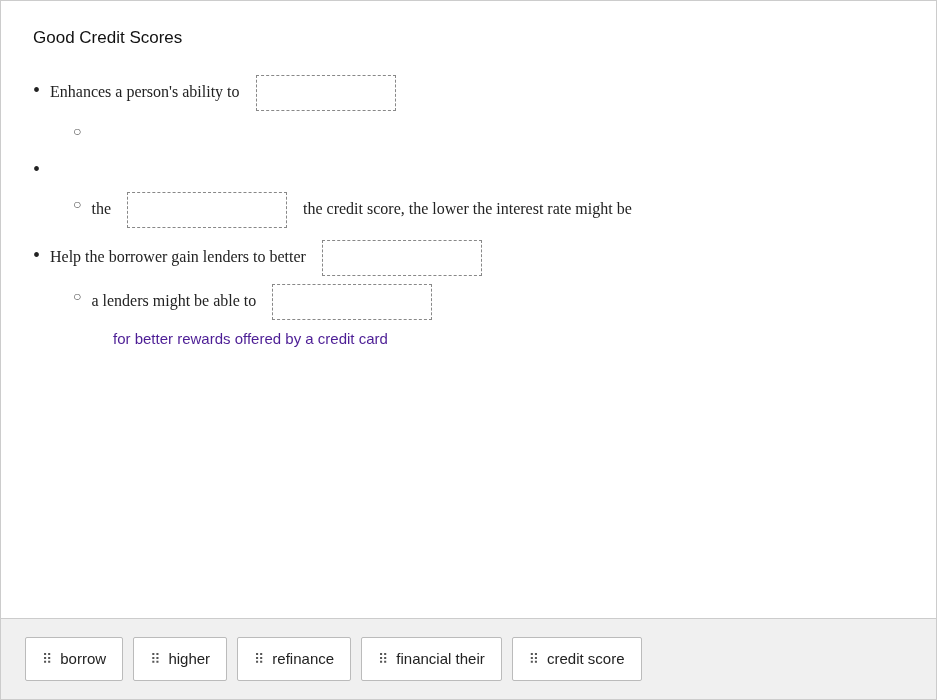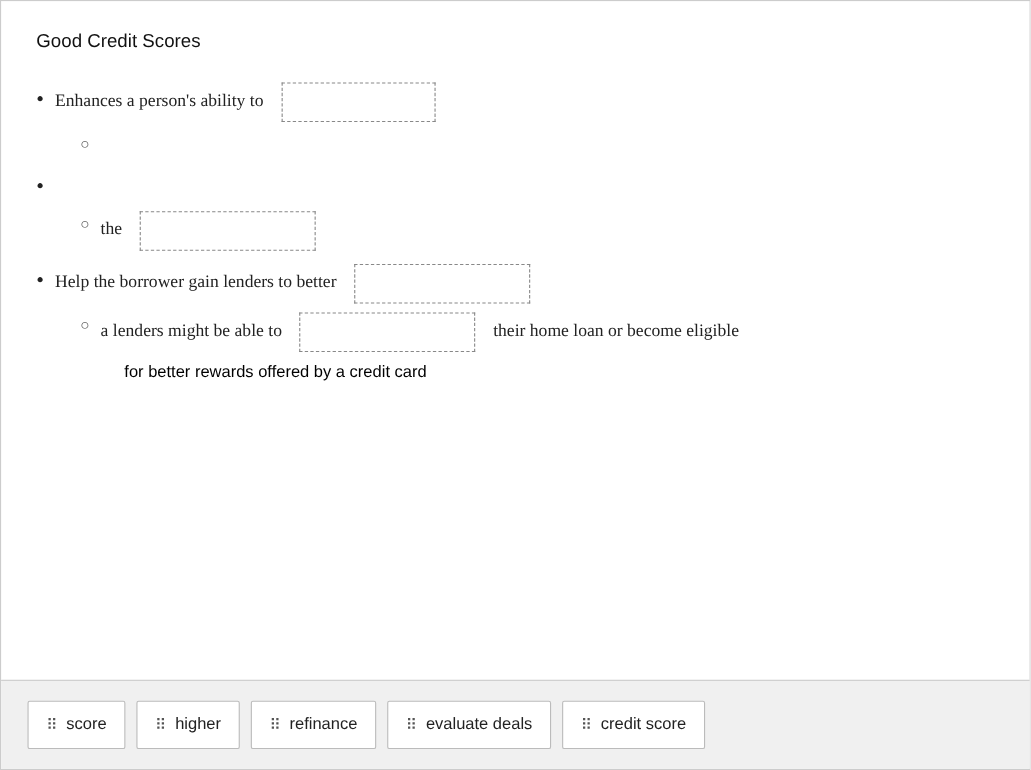--- a/index.html
+++ b/index.html
@@ -81,21 +81,21 @@
     .sub-dot {
       font-size: 14px;
       margin-right: 10px;
       margin-top: 2px;
       color: #555;
     }
 
     .extra-text {
       font-family: Arial, sans-serif;
       font-size: 15px;
-      color: #000000;
+      color: #4c1d95;
       padding-left: 80px;
       margin-top: 4px;
       margin-bottom: 2px;
     }
 
     .section-gap {
       margin-bottom: 12px;
     }
 
     
@@ -165,63 +165,63 @@
       <div class="bullet-item">
         <span class="bullet-dot">•</span>
       </div>
 
       <div class="sub-list">
         <div class="sub-item">
           <span class="sub-dot">○</span>
           <div class="inline-content">
             <span>the</span>
             <span class="dashed-box-lg"></span>
+            <span>the credit score, the lower the interest rate might be</span>
           </div>
         </div>
       </div>
     </div>
 
     <div class="section-gap">
       <div class="bullet-item">
         <span class="bullet-dot">•</span>
         <div class="inline-content">
           <span>Help the borrower gain lenders to better</span>
           <span class="dashed-box-lg"></span>
         </div>
       </div>
 
       <div class="sub-list">
         <div class="sub-item">
           <span class="sub-dot">○</span>
           <div class="inline-content">
             <span>a lenders might be able to</span>
             <span class="dashed-box-lg"></span>
-            <span>their home loan or become eligible</span>
           </div>
         </div>
       </div>
       <div class="extra-text">for better rewards offered by a credit card</div>
     </div>
   </div>
 
   <div class="answer-bar">
     <div class="answer-chip">
       <span class="chip-icon">⠿</span>
-      <span>score</span>
+      <span>borrow</span>
     </div>
     <div class="answer-chip">
       <span class="chip-icon">⠿</span>
       <span>higher</span>
     </div>
     <div class="answer-chip">
       <span class="chip-icon">⠿</span>
       <span>refinance</span>
     </div>
     <div class="answer-chip">
       <span class="chip-icon">⠿</span>
-      <span>evaluate deals</span>
+      <span>financial their</span>
     </div>
     <div class="answer-chip">
       <span class="chip-icon">⠿</span>
       <span>credit score</span>
     </div>
   </div>
 </div>
 
 </body></html>

